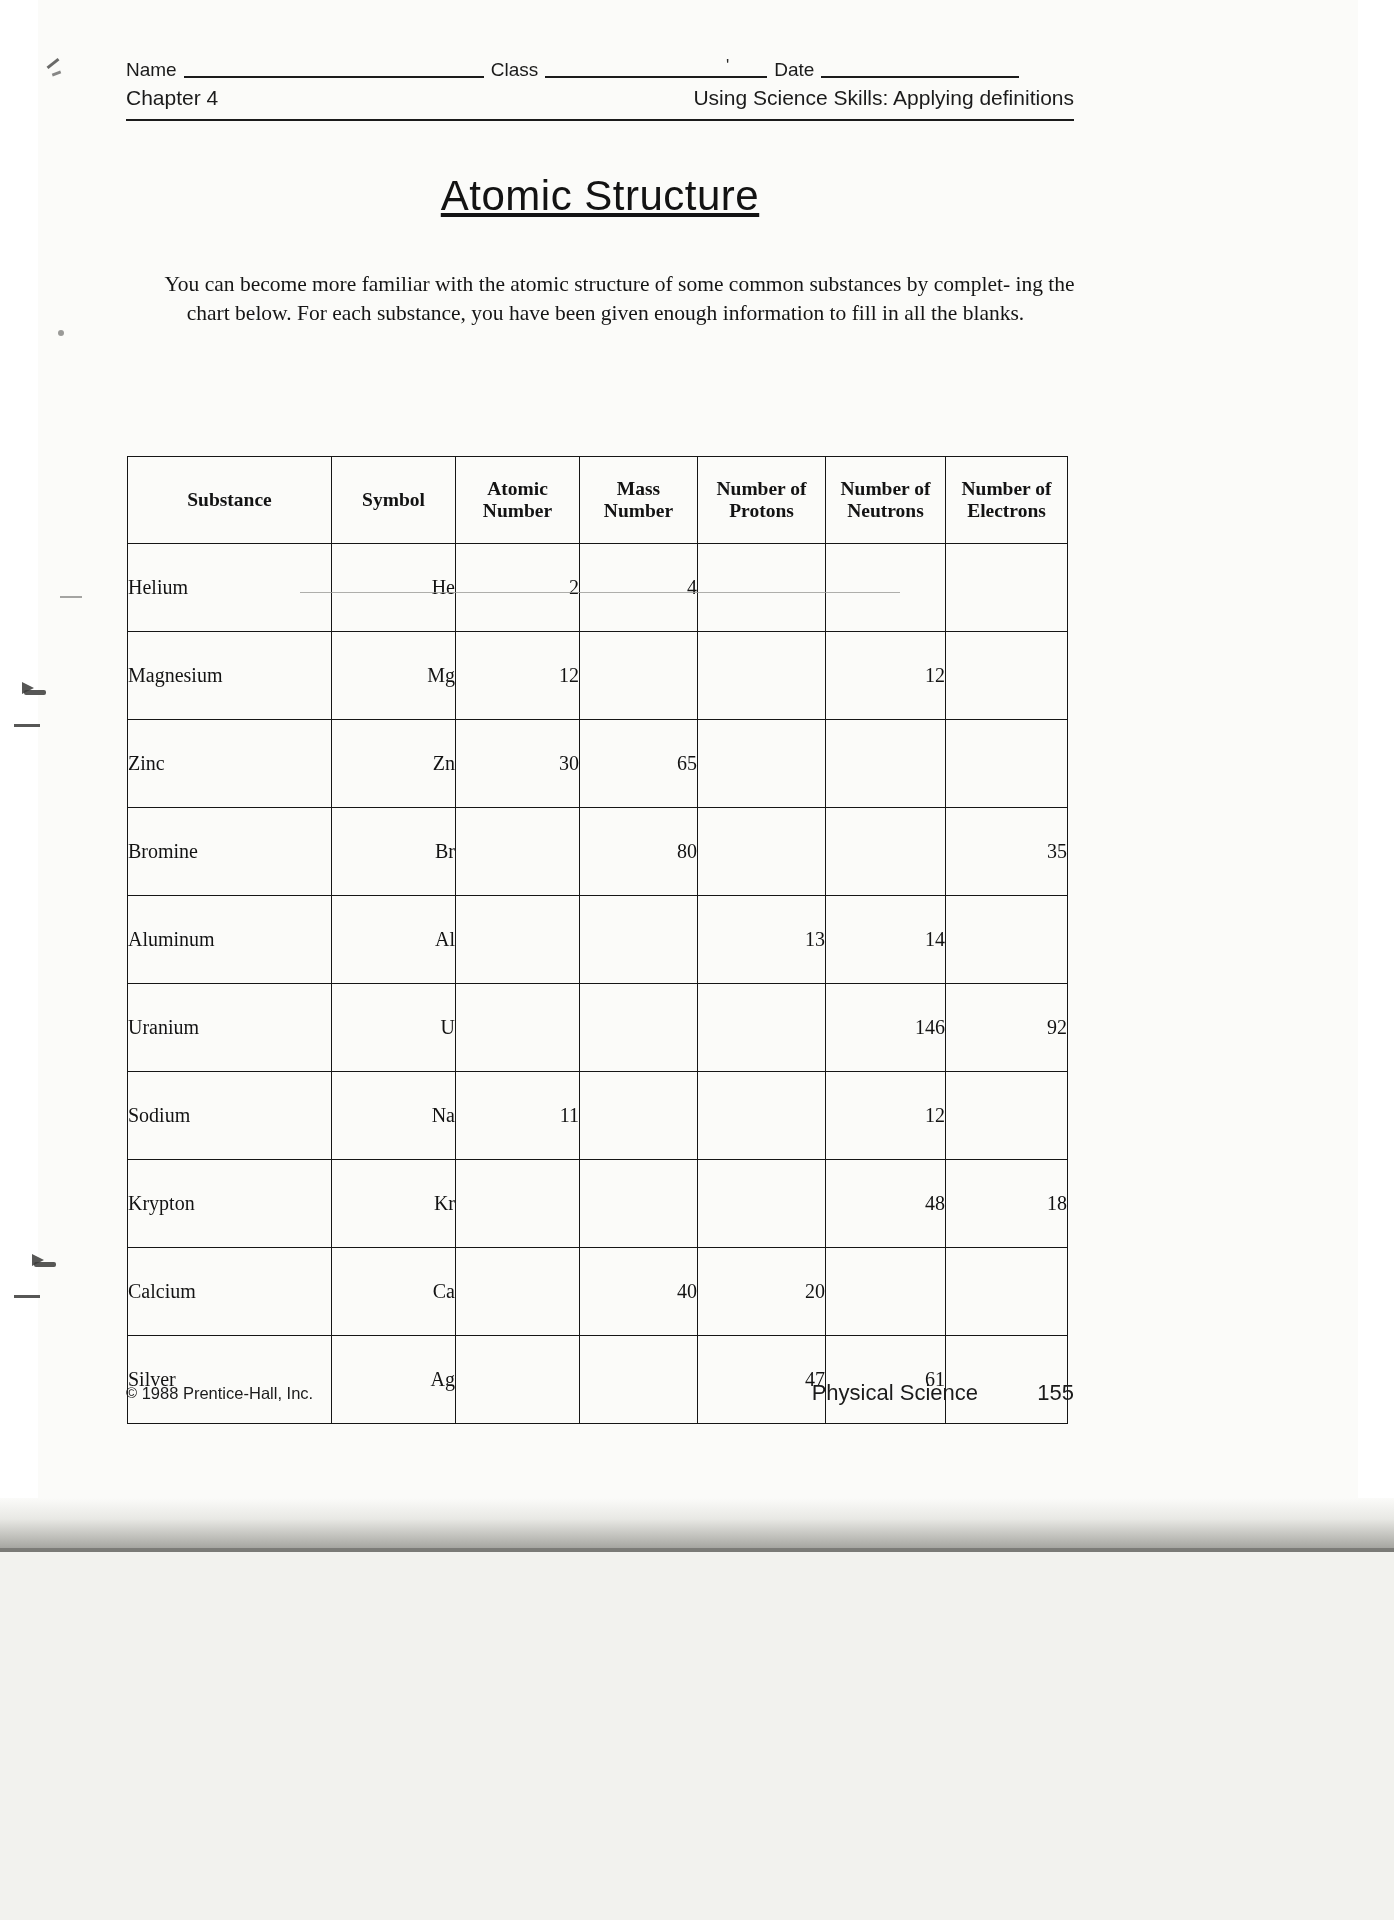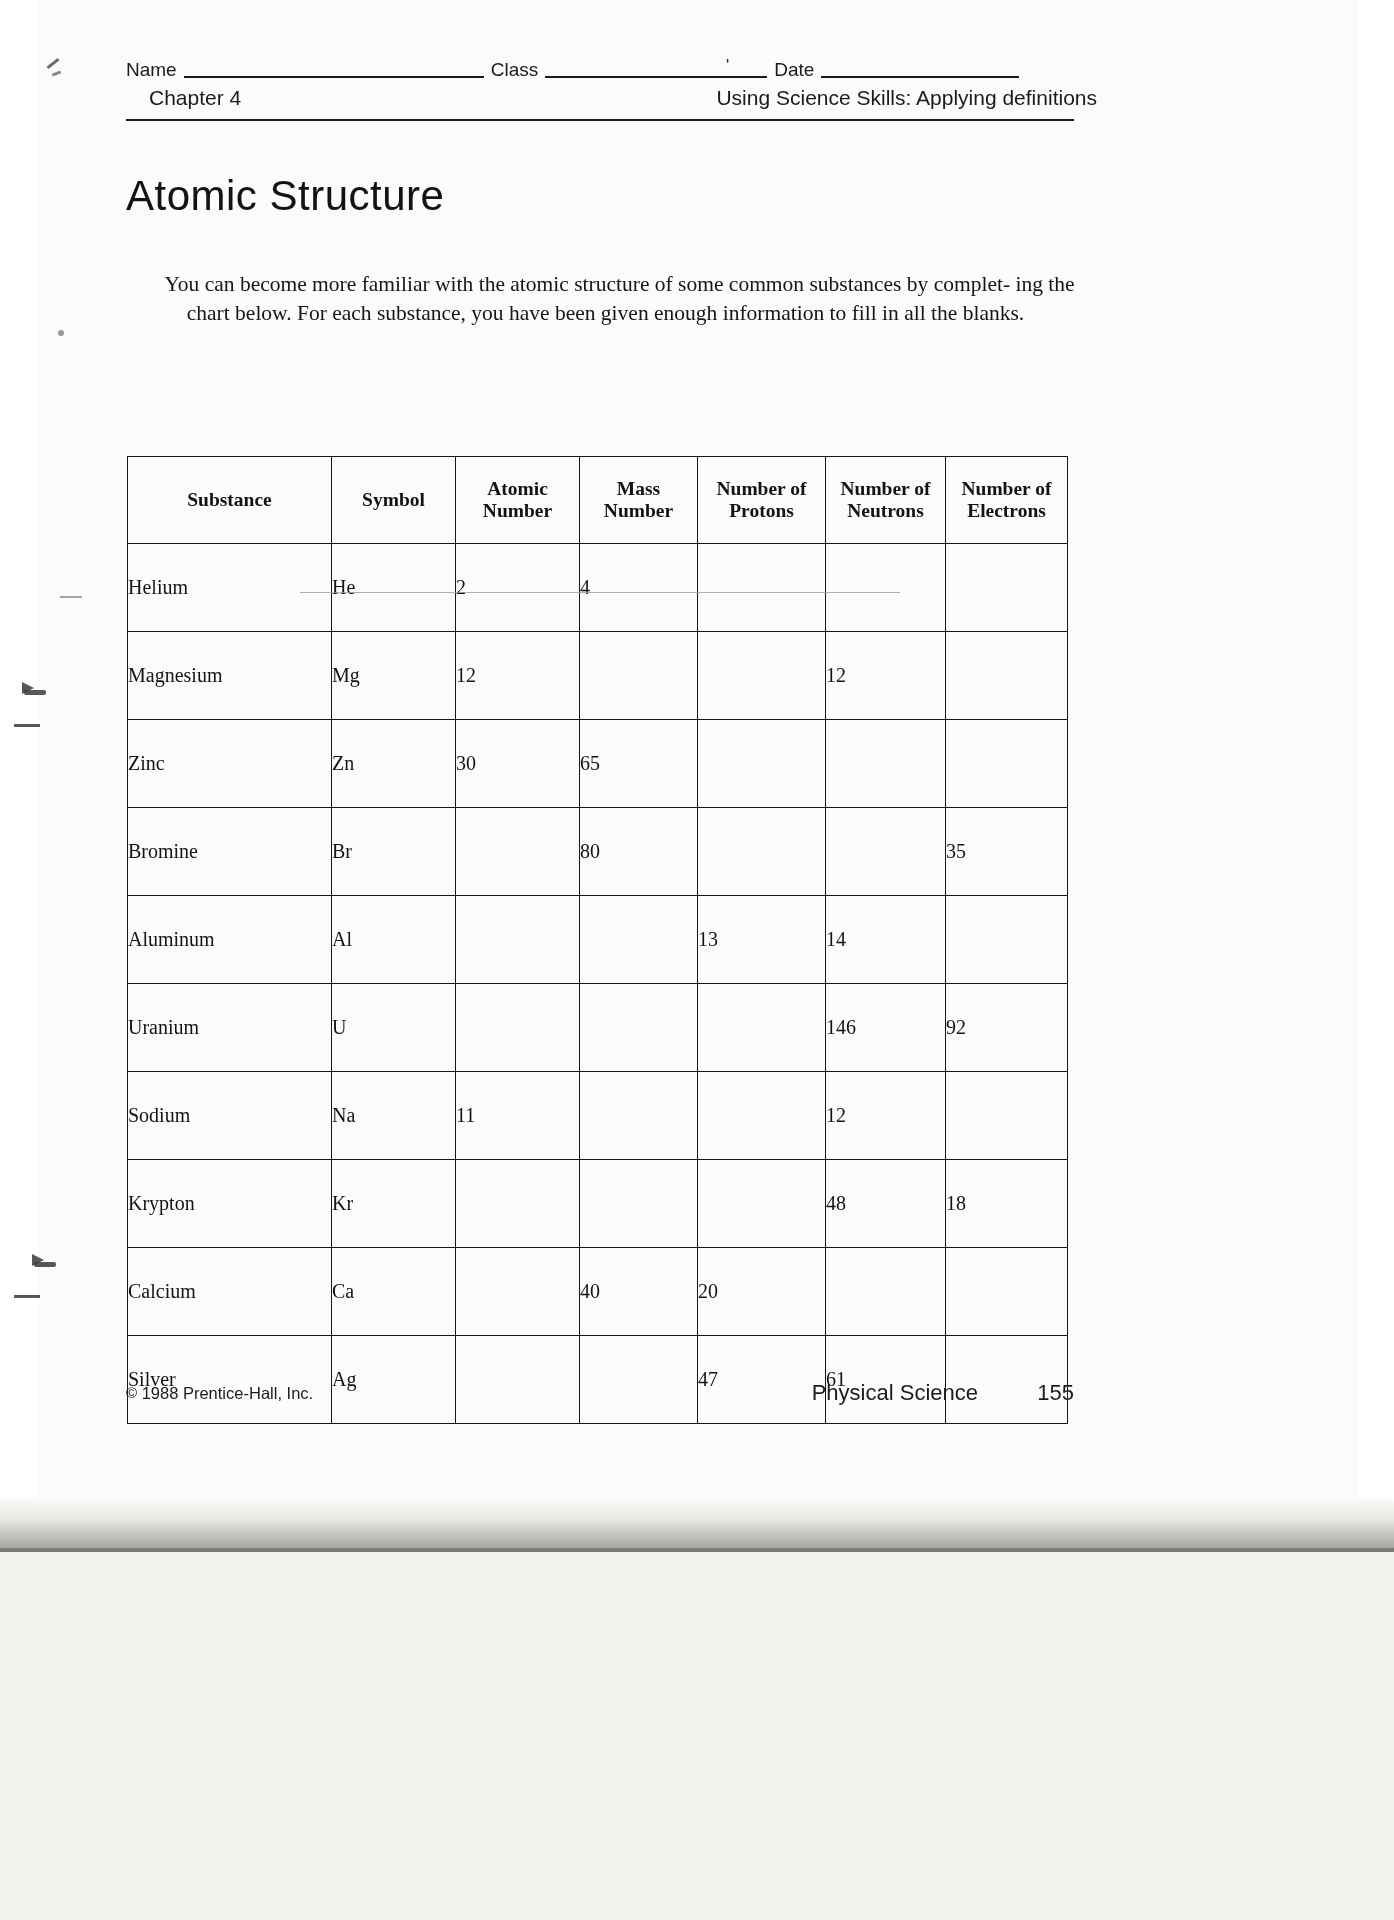--- a/index.html
+++ b/index.html
@@ -85,21 +85,20 @@
   .rule-class { width: 222px; }
   .rule-date { width: 198px; }
 
   
   .chapline {
     position: absolute;
     left: 126px;
     top: 86px;
     width: 948px;
     height: 30px;
-    margin-left: 23px;
   }
   .chapline .chap {
     position: absolute;
     left: 0; top: 0;
     font-size: 21px;
     color: #1b1b1b;
   }
   .chapline .skills {
     position: absolute;
     right: 0; top: 0;
@@ -115,25 +114,26 @@
     height: 0;
     border-top: 2px solid #1b1b1b;
   }
 
   
   .title {
     position: absolute;
     left: 126px;
     top: 172px;
     width: 948px;
-    text-align: left;
+    text-align: center;
     font-size: 42px;
     letter-spacing: .5px;
     color: #131313;
     font-family: "Liberation Sans", sans-serif;
+    text-decoration: underline;
   }
 
   
   .intro {
     position: absolute;
     left: 133px;
     top: 270px;
     width: 945px;
     font-family: "Liberation Serif", serif;
     font-size: 21.5px;
@@ -172,21 +172,21 @@
   table.grid tbody td {
     height: 87px;
     vertical-align: middle;
     font-size: 20px;
     font-weight: normal;
   }
   td.sub {
     text-align: left;
     padding-left: 14px;
   }
-  td.ctr { text-align: left; }
+  td.ctr { text-align: right; }
 
   
   col.c0 { width: 204px; }
   col.c1 { width: 124px; }
   col.c2 { width: 124px; }
   col.c3 { width: 118px; }
   col.c4 { width: 128px; }
   col.c5 { width: 120px; }
   col.c6 { width: 122px; }
 

